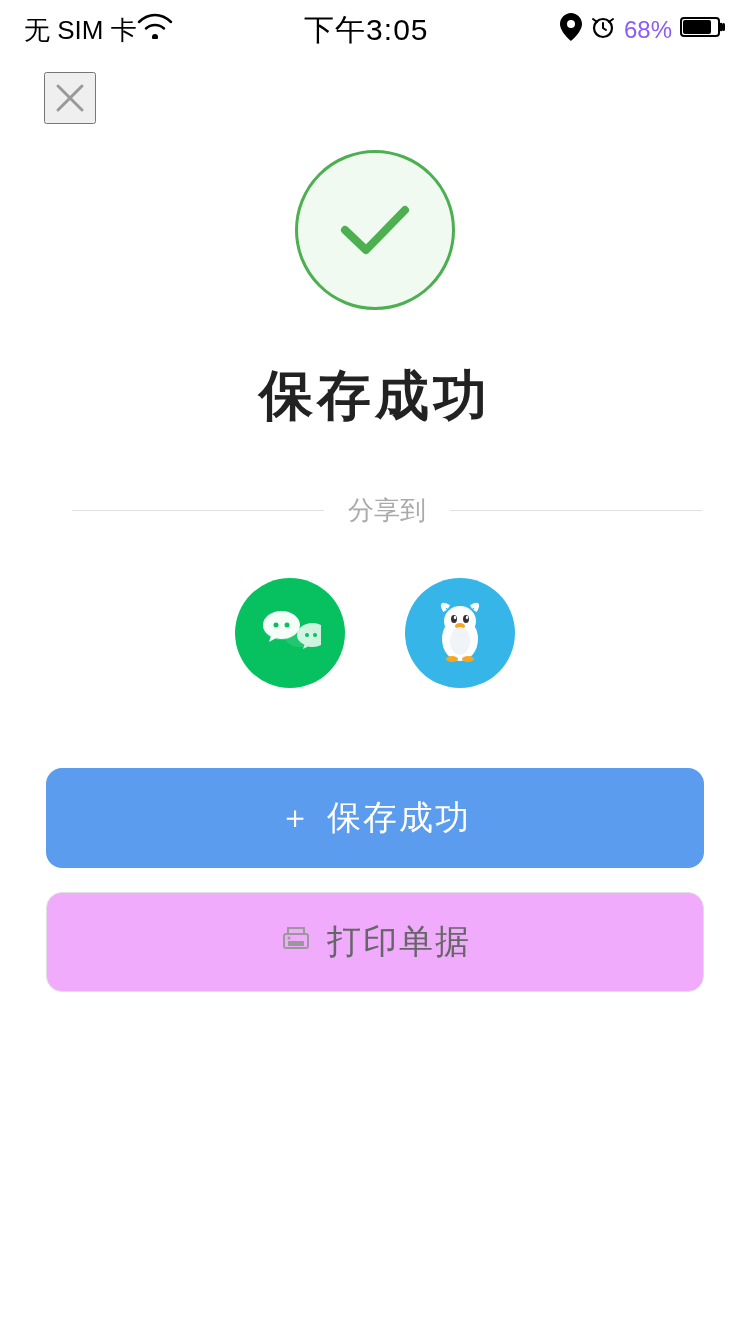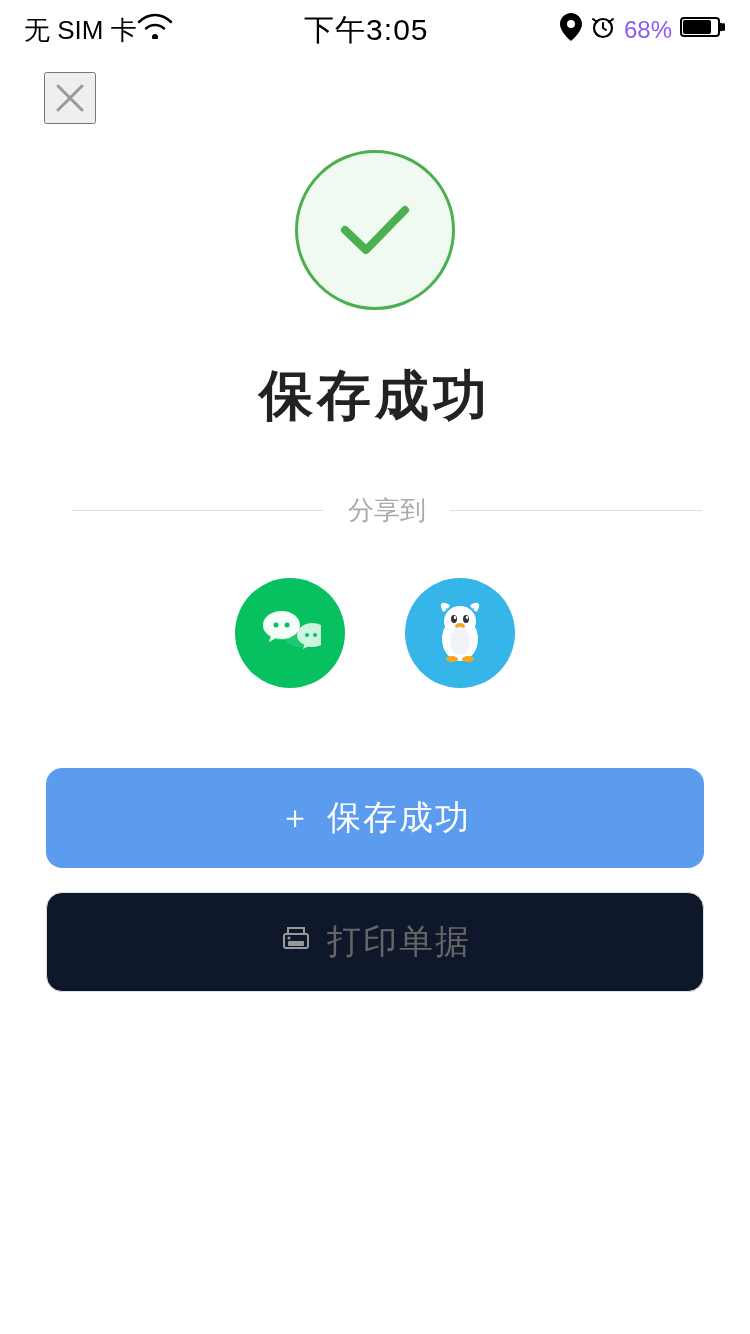--- a/index.html
+++ b/index.html
@@ -178,21 +178,21 @@
       justify-content: center;
       gap: 14px;
       cursor: pointer;
       letter-spacing: 2px;
     }
 
     .btn-secondary {
       width: 100%;
       height: 100px;
       border-radius: 16px;
-      background: #0f172a;
+      background: #f0abfc;
       border: 1.5px solid #e0e0e0;
       color: #666;
       font-size: 34px;
       display: flex;
       align-items: center;
       justify-content: center;
       gap: 14px;
       cursor: pointer;
       letter-spacing: 2px;
     }

